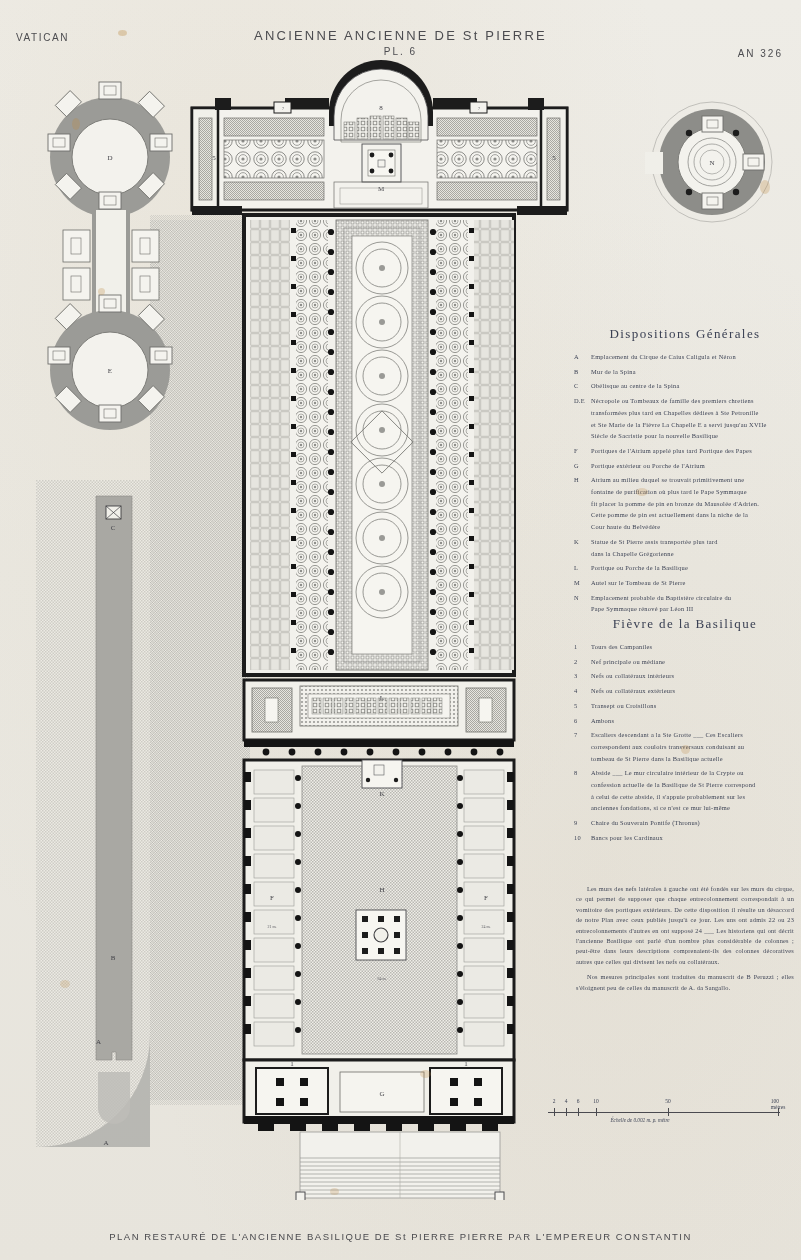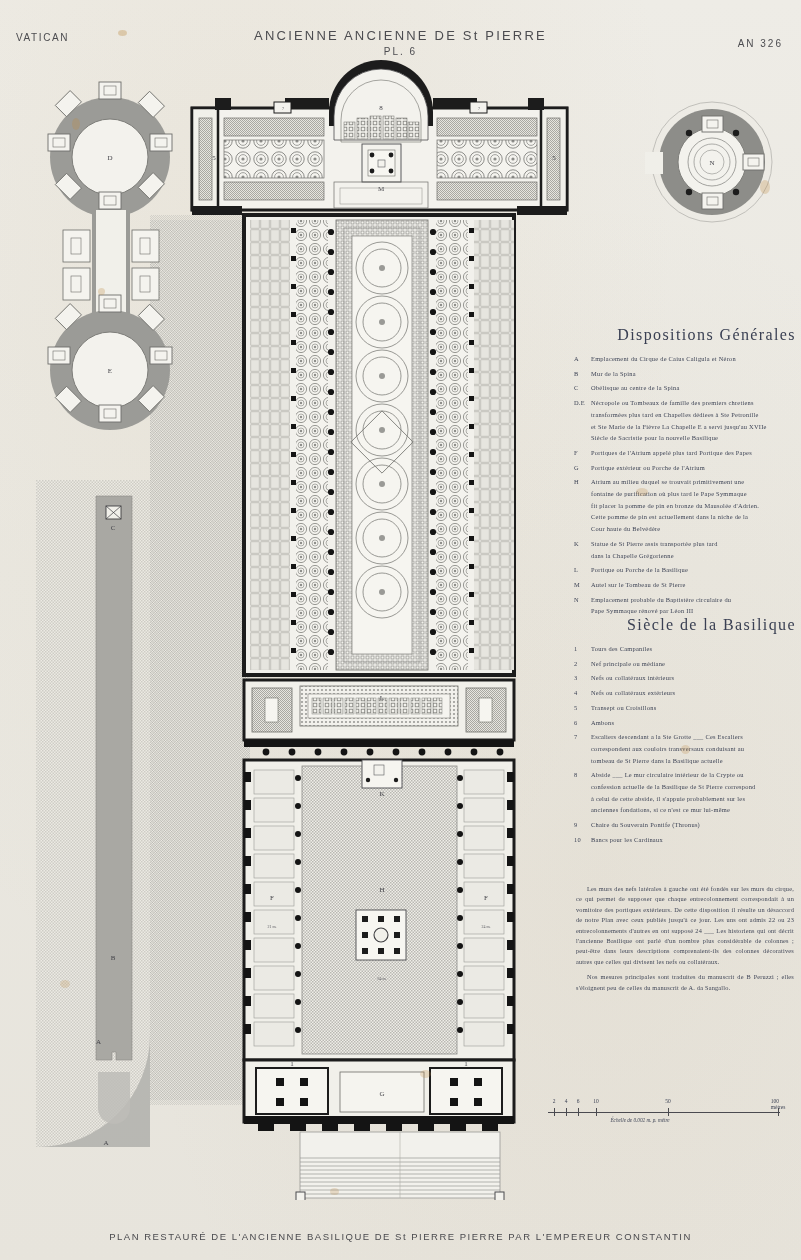--- a/index.html
+++ b/index.html
@@ -7,29 +7,29 @@
   #page{
     position:relative;width:801px;height:1260px;overflow:hidden;
     background:
       radial-gradient(ellipse at 30% 20%, rgba(200,175,130,.10), transparent 55%),
       radial-gradient(ellipse at 75% 70%, rgba(190,165,125,.09), transparent 55%),
       linear-gradient(180deg,#eeece6 0%, #eae8e1 45%, #e7e4dc 100%);
   }
   
   .hdr{position:absolute;font-family:"Liberation Sans",sans-serif;color:#4c4c50;letter-spacing:1.6px;}
   #t-vatican{left:16px;top:32px;font-size:10px;}
-  #t-an{right:18px;top:38px;font-size:10px;letter-spacing:2px;}
+  #t-an{right:18px;top:48px;font-size:10px;letter-spacing:2px;}
   #t-main{left:0;top:28px;width:801px;text-align:center;font-size:13px;letter-spacing:2.2px;}
   #t-pl{left:0;top:46px;width:801px;text-align:center;font-size:10px;letter-spacing:2px;}
   #t-bottom{left:0;bottom:18px;width:801px;text-align:center;font-size:9.5px;letter-spacing:1.5px;color:#4a4a4e;}
 
   
   #legend{position:absolute;left:574px;top:326px;width:222px;color:#3e4456;
           font-family:"Liberation Serif",serif;}
-  .leg-title{text-align:right;font-size:16px;letter-spacing:1.4px;margin-bottom:10px;color:#3a4053;}
+  .leg-title{text-align:center;font-size:13px;letter-spacing:1.4px;margin-bottom:10px;color:#3a4053;}
   .leg-row{display:flex;font-size:6.4px;line-height:10.2px;margin-bottom:1.5px;letter-spacing:.25px;}
   .leg-key{width:17px;flex:0 0 17px;text-align:left;}
   .leg-txt{flex:1;}
   #details{position:absolute;left:574px;top:616px;width:222px;color:#3e4456;}
   #para{position:absolute;left:576px;top:884px;width:218px;color:#3e4456;
         font-size:6.3px;line-height:10.4px;text-align:justify;letter-spacing:.2px;}
   #para p{margin:0 0 5px 0;text-indent:11px;}
 
   
   #scale{position:absolute;left:540px;top:1100px;width:250px;height:28px;}
@@ -711,21 +711,21 @@
         </div>
         <div class="leg-row">
           <div class="leg-key"></div>
           <div class="leg-txt">Pape Symmaque rénové par Léon III</div>
         </div>
         <div style="height: 3px;"></div>
       </div>
   </div>
 
   <div id="details">
-    <div class="leg-title">Siècle de la Basilique</div>
+    <div class="leg-title">Fièvre de la Basilique</div>
     <div id="detail-rows">
         <div class="leg-row">
           <div class="leg-key">1</div>
           <div class="leg-txt">Tours des Campaniles</div>
         </div>
         <div style="height: 3px;"></div>
         <div class="leg-row">
           <div class="leg-key">2</div>
           <div class="leg-txt">Nef principale ou médiane</div>
         </div>

